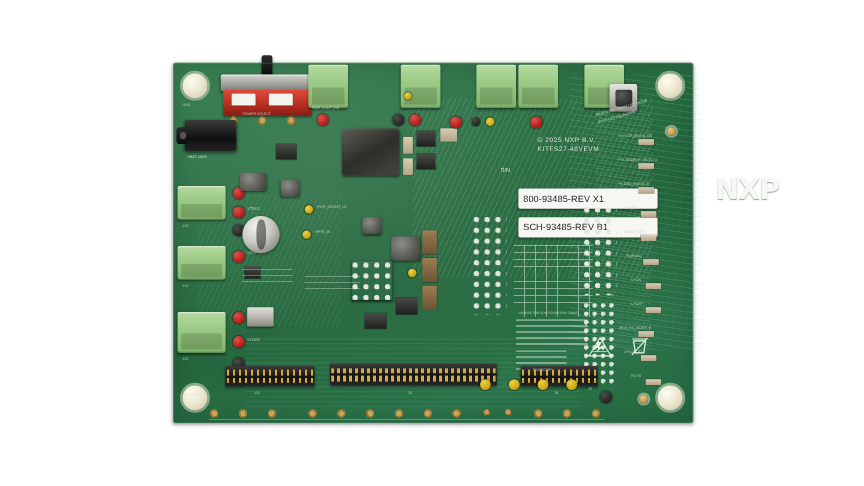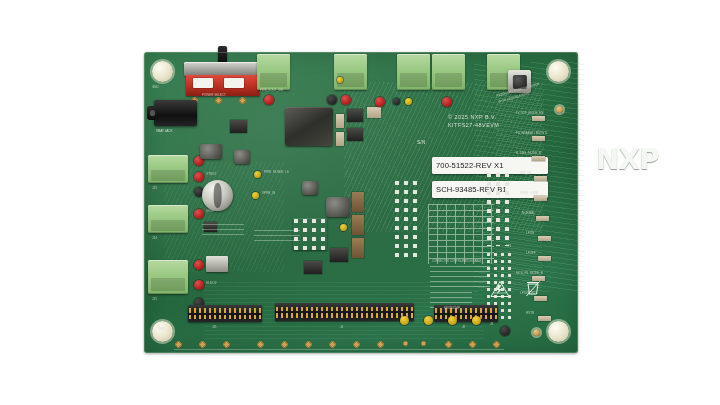--- a/index.html
+++ b/index.html
@@ -93,21 +93,21 @@
 
   
   .silk{position:absolute;color:#eaf3e6;font-family:"Liberation Sans",sans-serif;
         white-space:nowrap;text-shadow:0 0 1px rgba(0,0,0,.35);opacity:.92;}
   .silk.dim{opacity:.72;}
   .silk.rot{transform-origin:left top;}
 
   
   #nxp{position:absolute;left:452px;top:94px;color:#f4f8f2;
        font-family:"DejaVu Sans",sans-serif;font-weight:bold;
-       font-size:28px;letter-spacing:-1px;line-height:1;
+       font-size:24px;letter-spacing:-1px;line-height:1;
        text-shadow:0 1px 1px rgba(0,0,0,.4);}
 
   
   .stable{position:absolute;opacity:.55;
     background-image:
       repeating-linear-gradient(90deg, rgba(232,244,228,.9) 0 .7px, rgba(0,0,0,0) .7px 9px),
       repeating-linear-gradient(180deg, rgba(232,244,228,.9) 0 .7px, rgba(0,0,0,0) .7px 6px);}
   .stext{position:absolute;opacity:.5;
     background-image:repeating-linear-gradient(180deg,
       rgba(235,246,230,.85) 0 1.2px, rgba(0,0,0,0) 1.2px 5px);}
@@ -286,21 +286,21 @@
     <div class="silk dim" style="left:58px;top:41px;font-size:3px;">POWER SELECT</div>
     <div class="silk dim" style="left:116px;top:36px;font-size:2.9px;">PWR_VOUT_VIN</div>
     <div class="silk dim" style="left:8px;top:33px;font-size:3px;">GND</div>
 
     <div id="nxp">NXP</div>
     <div class="silk" style="left:304px;top:62px;font-size:5.4px;letter-spacing:.5px;">© 2025 NXP B.V.</div>
     <div class="silk" style="left:304px;top:70px;font-size:5.4px;letter-spacing:.5px;">KITFS27-48VEVM</div>
     <div class="silk" style="left:273px;top:87px;font-size:5px;">S/N</div>
 
     <div class="sticker" style="left:288px;top:105px;width:116px;height:17px;font-size:7.6px;">
-      <span>700-51522-REV X1</span>
+      <span>800-93485-REV X1</span>
     </div>
     <div class="sticker" style="left:288px;top:129px;width:116px;height:17px;font-size:7.6px;">
       <span>SCH-93485-REV B1</span>
     </div>
 
     <div class="silk rot dim" style="left:352px;top:42px;font-size:3.1px;transform:rotate(-16deg);">RECOVERY FROM DFS MODE</div>
     <div class="silk rot dim" style="left:354px;top:48px;font-size:3.1px;transform:rotate(-16deg);">WITH LED3 BLINKING</div>
 
     <div class="silk dim" style="left:372px;top:59px;font-size:3px;">LV_STP_MODE_EN</div>
     <div class="silk dim" style="left:372px;top:79px;font-size:3px;">FS_ENABLE / RSTGT1</div>

